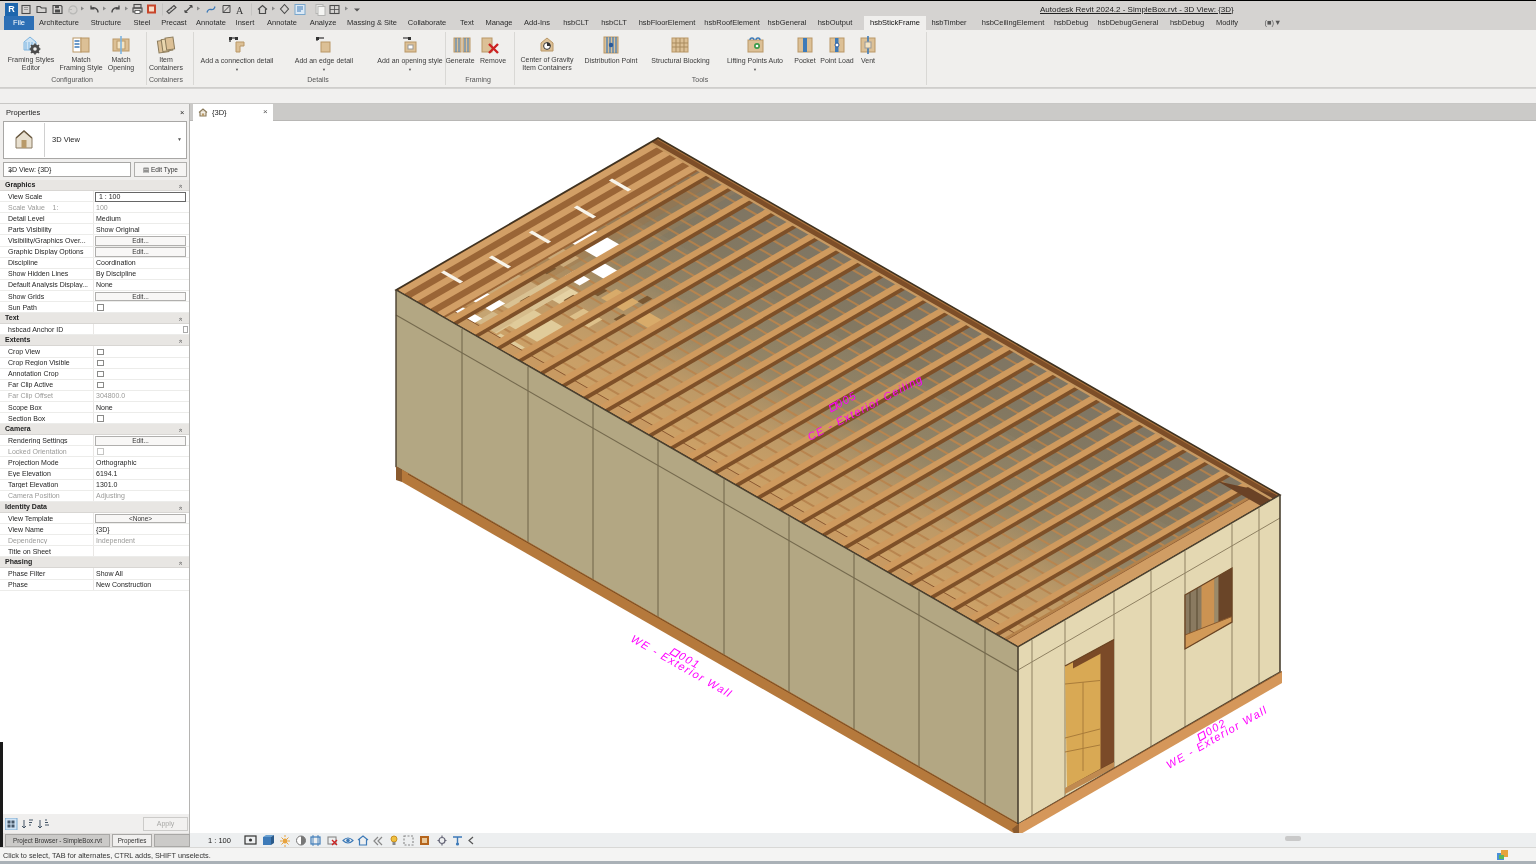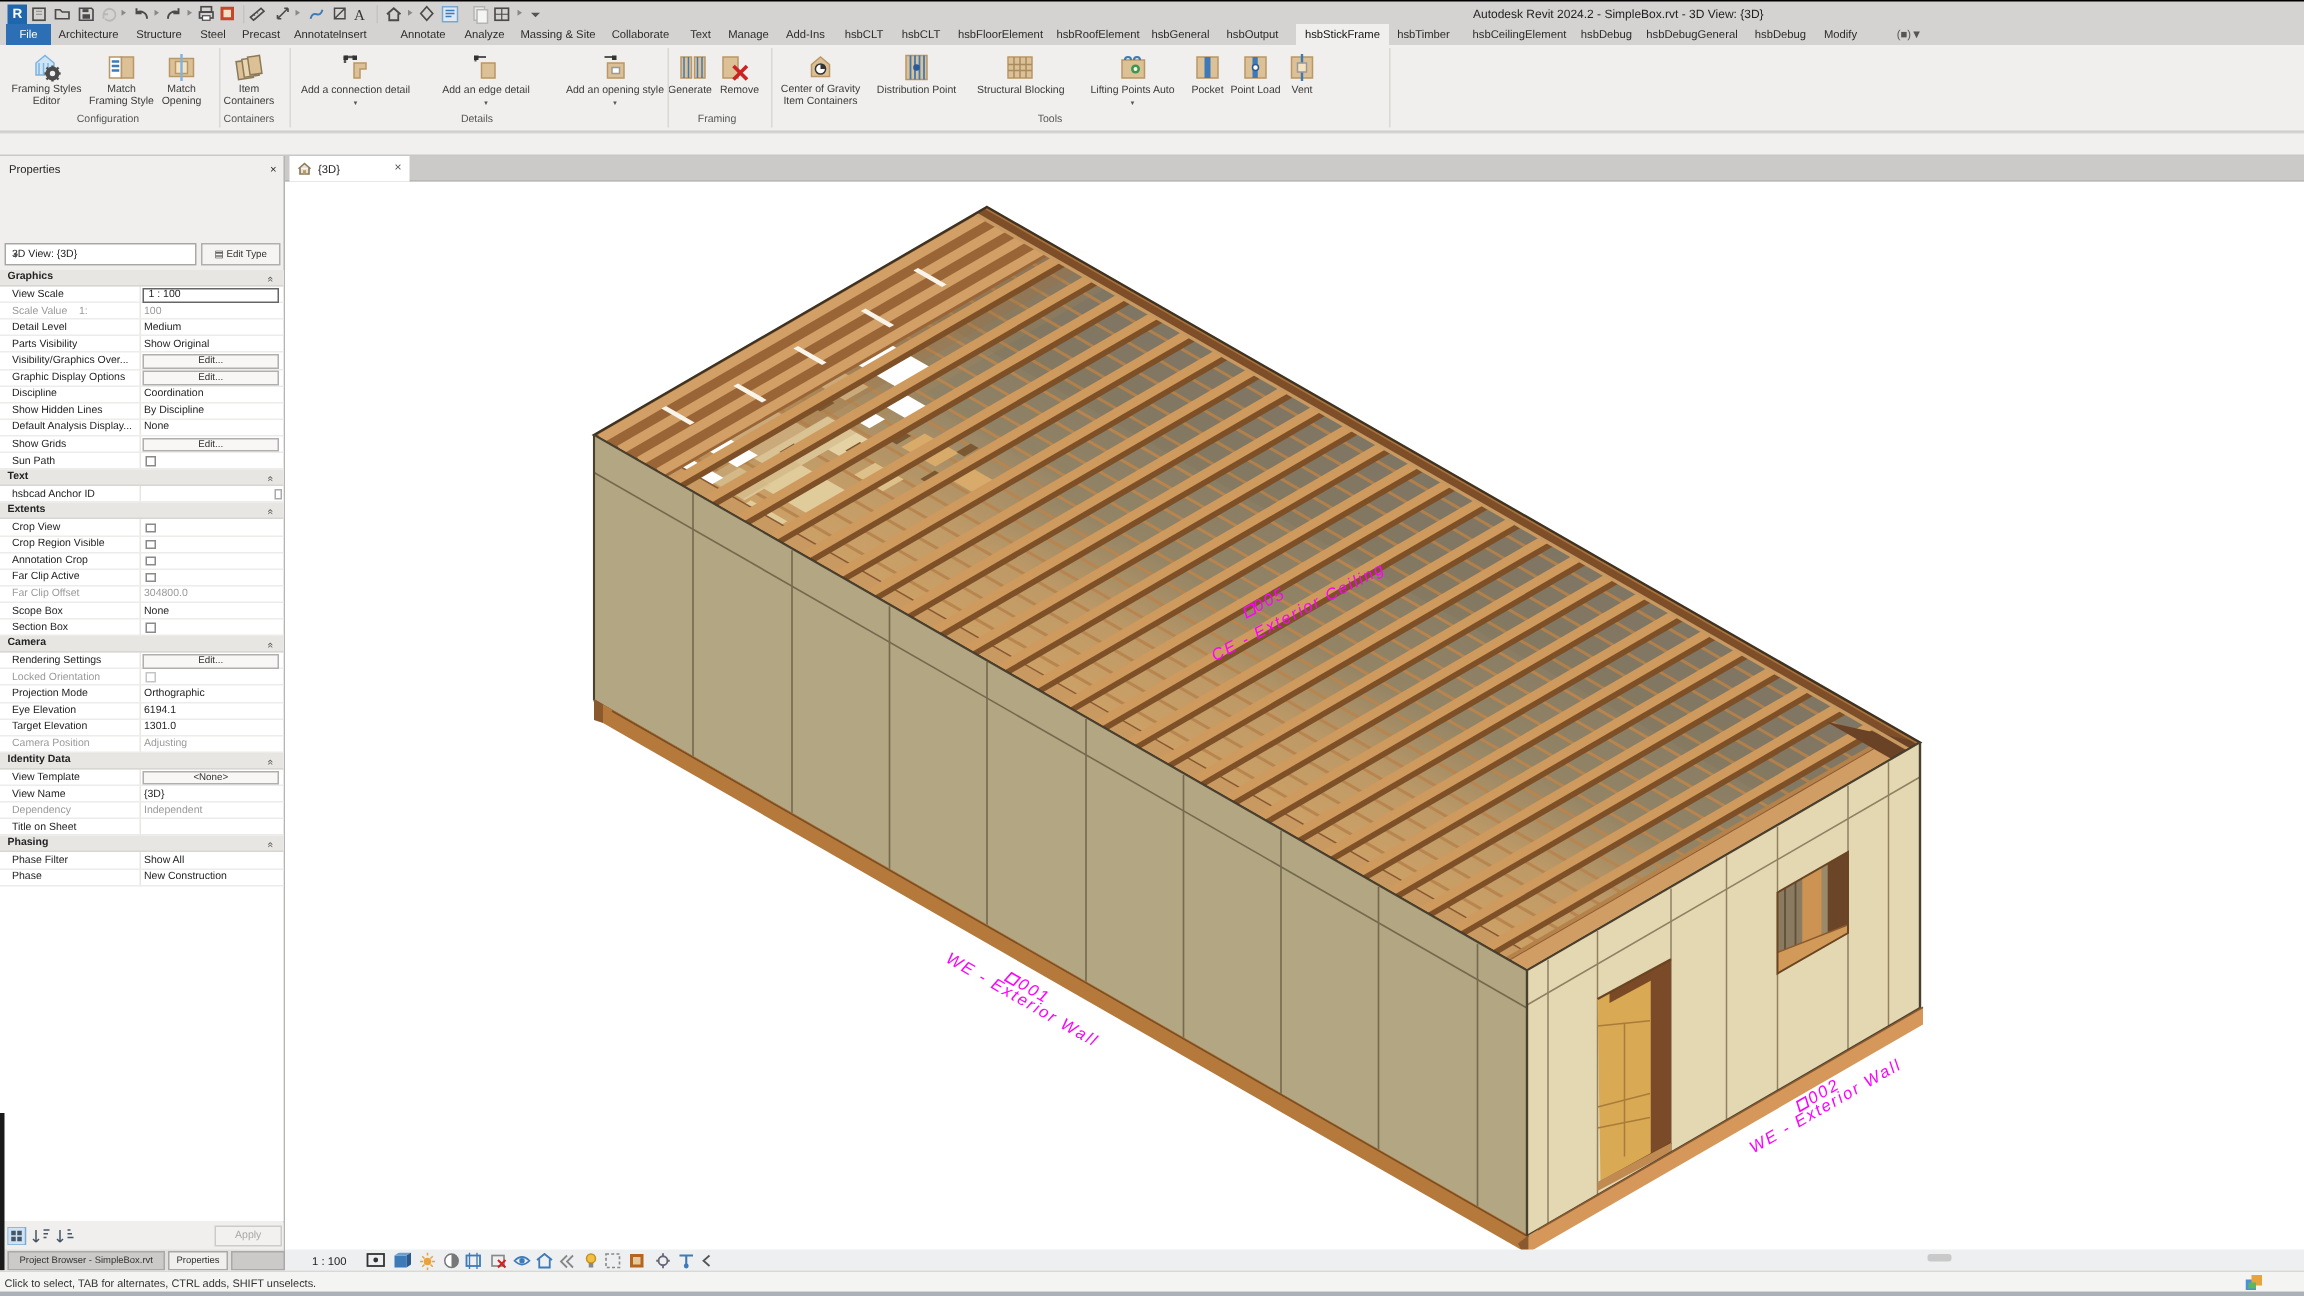--- a/index.html
+++ b/index.html
@@ -1,21 +1,21 @@
 <!DOCTYPE html>
 <html><head><meta charset="utf-8">
 <style>
 * { margin:0; padding:0; box-sizing:border-box; }
 html,body { width:1536px; height:864px; overflow:hidden;
   font-family:"Liberation Sans", sans-serif; background:#fff; }
 
 
 #titlebar { position:absolute; left:0; top:0; width:1536px; height:16px;
   background:#d5d3d1; border-top:1.5px solid #000; }
-#title { position:absolute; left:982px; top:3.5px; font-size:8px; color:#222; }
+#title { position:absolute; left:1040px; top:3.5px; font-size:8px; color:#222;text-decoration:underline; }
 #tabrow { position:absolute; left:0; top:16px; width:1536px; height:13.5px; background:#d5d3d1; }
 .ftab { position:absolute; left:4px; top:0; width:30px; height:13.5px; background:#2d6fb5;
   color:#fff; font-size:7.5px; text-align:center; line-height:13px; }
 .rtab { position:absolute; top:0; height:13.5px; font-size:7.5px; color:#2b2b2b;
   text-align:center; line-height:13.5px; white-space:nowrap; }
 .rtab.active { background:#f0efed; color:#111; }
 #ribbon { position:absolute; left:0; top:29.5px; width:1536px; height:58.5px; background:#f0efed;
   border-bottom:1px solid #cfcecc; }
 .ric { position:absolute; }
 .rlab { position:absolute; font-size:7px; line-height:8px; color:#3b3b3b; text-align:center; }
@@ -187,21 +187,21 @@
     </svg>
     <div id="title">Autodesk Revit 2024.2 - SimpleBox.rvt - 3D View: {3D}</div>
   </div>
   <div id="tabrow">
     <div class="ftab">File</div>
     <div class="rtab" style="left:33px;width:52px">Architecture</div>
     <div class="rtab" style="left:85px;width:42px">Structure</div>
     <div class="rtab" style="left:129px;width:26px">Steel</div>
     <div class="rtab" style="left:158px;width:32px">Precast</div>
     <div class="rtab" style="left:193px;width:36px">Annotate</div>
-    <div class="rtab" style="left:221px;width:28px">Insert</div>
+    <div class="rtab" style="left:231px;width:28px">Insert</div>
     <div class="rtab" style="left:263px;width:38px">Annotate</div>
     <div class="rtab" style="left:306px;width:34px">Analyze</div>
     <div class="rtab" style="left:343px;width:58px">Massing &amp; Site</div>
     <div class="rtab" style="left:404px;width:46px">Collaborate</div>
     <div class="rtab" style="left:455px;width:24px">Text</div>
     <div class="rtab" style="left:483px;width:32px">Manage</div>
     <div class="rtab" style="left:521px;width:32px">Add-Ins</div>
     <div class="rtab" style="left:560px;width:32px">hsbCLT</div>
     <div class="rtab" style="left:597px;width:34px">hsbCLT</div>
     <div class="rtab" style="left:636px;width:62px">hsbFloorElement</div>
@@ -614,20 +614,31 @@
         <path d="M5 2 L1 5.5 L5 9" stroke="#555" fill="none" stroke-width="1.2"></path>
       </g>
     </svg>
   </div>
 
   <div id="props">
     <div id="phdr">
       <span>Properties</span>
       <span class="x" style="position:absolute">×</span>
     </div>
+    <div id="typesel">
+      <div class="ibox">
+        <svg width="38" height="32" viewBox="0 0 38 32">
+          <path d="M11 15 L19 8 L27 15 V25 H11 Z" fill="#e8e0d0" stroke="#8a7a62"></path>
+          <rect x="16.5" y="17" width="5" height="8" fill="#b89a6a"></rect>
+         <path d="M11 15 L19 8 L27 15" fill="none" stroke="#6a5a42" stroke-width="1.5"></path>
+        </svg>
+      </div>
+      <span class="tname">3D View</span>
+      <span class="car">▼</span>
+    </div>
     <div id="selrow">
       <span>3D View: {3D}</span>
       <span class="car">▼</span>
     </div>
     <div id="edittype">▤ Edit Type</div>
     <div id="pgrid">
       <div id="pgridline"></div>
       <div class="ph" style="top:0.0px">Graphics<span class="pin">»</span></div>
 <div class="prow" style="top:11.1px">
         <div class="plab">View Scale</div>

